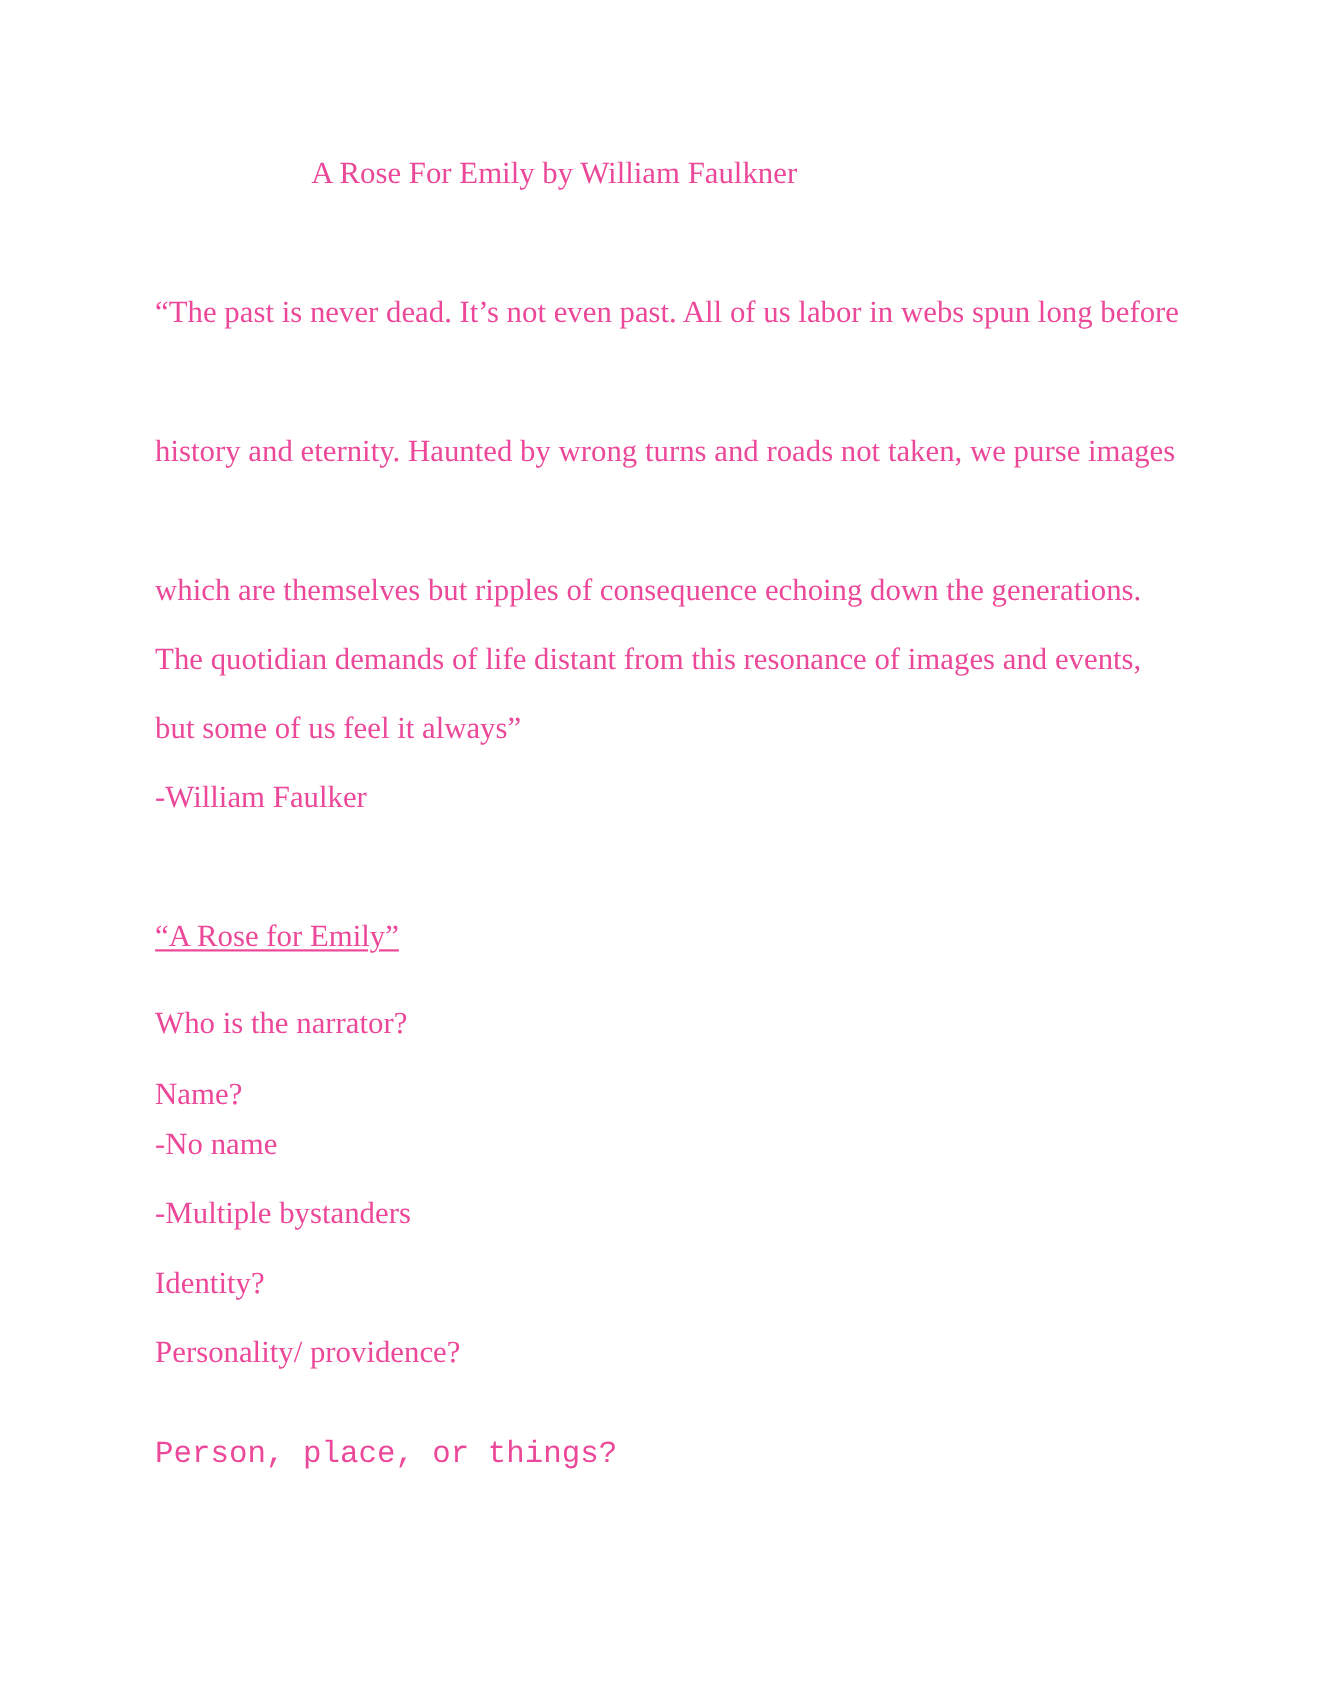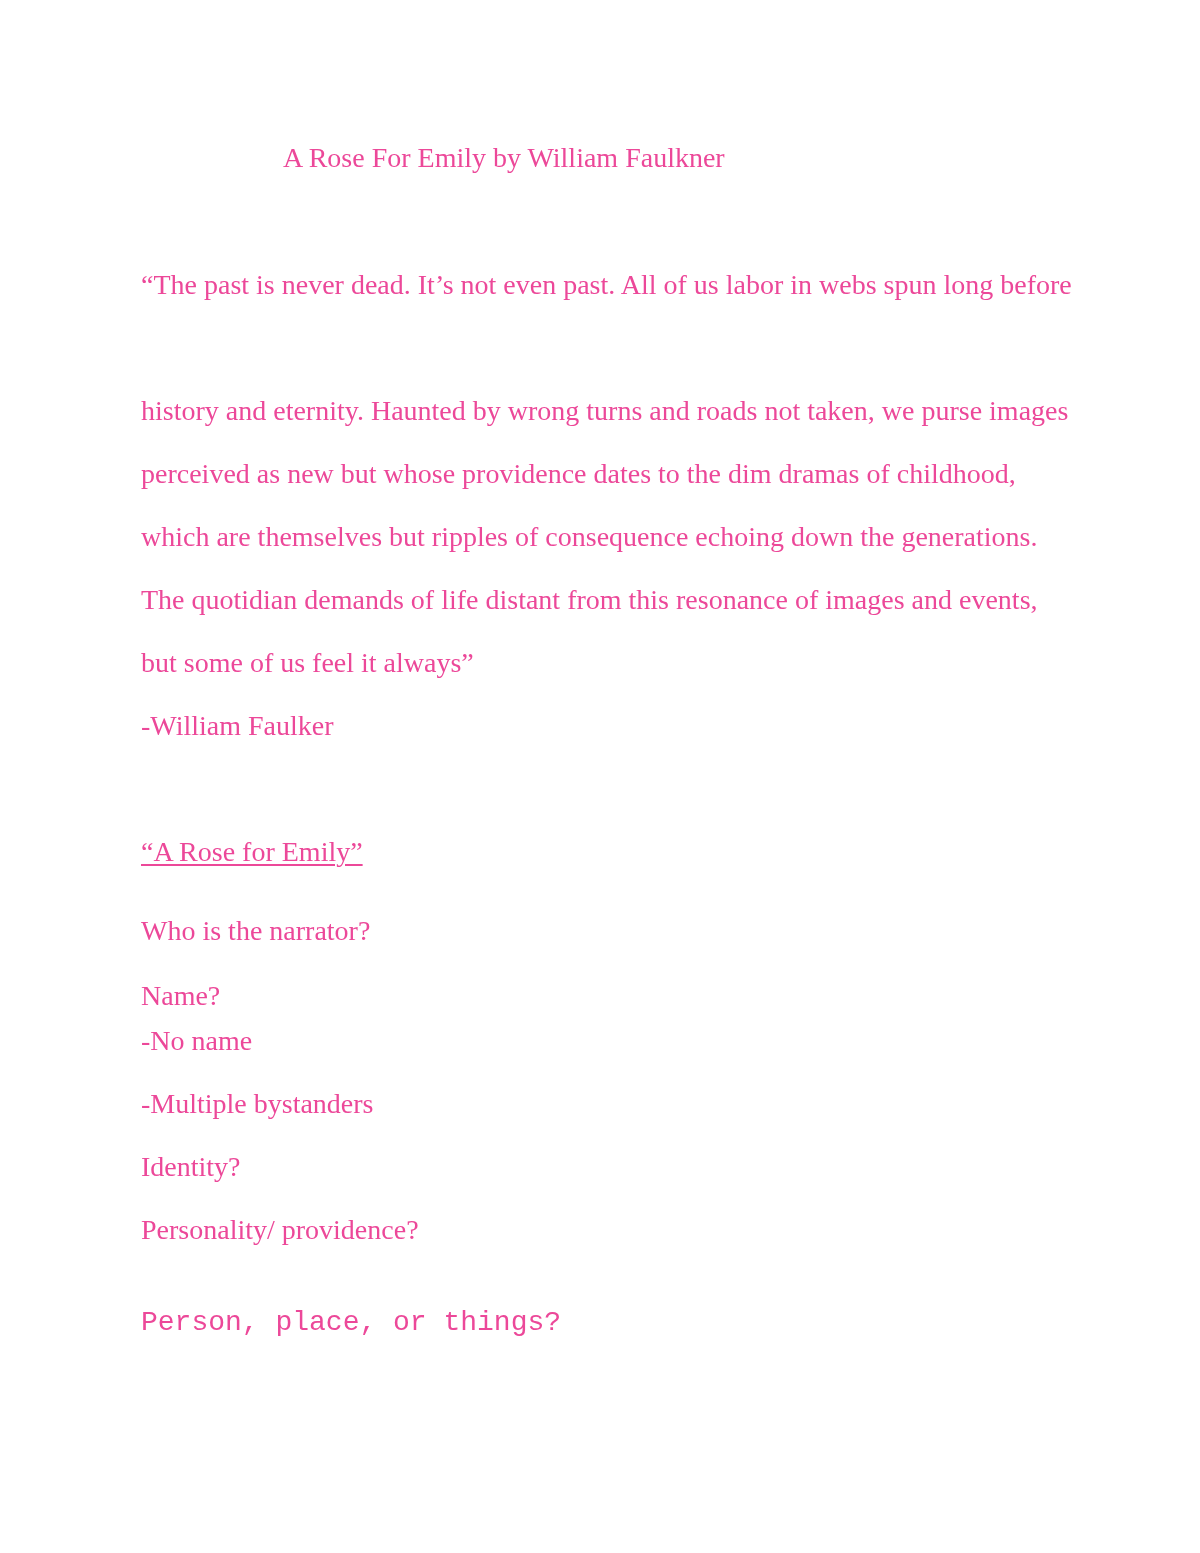--- a/index.html
+++ b/index.html
@@ -18,21 +18,20 @@
     .underline { text-decoration: underline; text-underline-offset: 3px; text-decoration-thickness: 1.5px; }
   </style>
 </head>
 <body>
 
 <div class="page">
   <div class="line title" style="top:143px;">A Rose For Emily by William Faulkner</div>
 
   <div class="line" style="top:270px;font-family:Liberation Serif, serif;">“The past is never dead. It’s not even past. All of us labor in webs spun long before</div>
   <div class="line" style="top:372px;margin-top:24px;">history and eternity. Haunted by wrong turns and roads not taken, we purse images</div>
-  <div class="line" style="top:459px;">perceived as new but whose providence dates to the dim dramas of childhood,</div>
   <div class="line" style="top:522px;">which are themselves but ripples of consequence echoing down the generations.</div>
   <div class="line" style="top:585px;">The quotidian demands of life distant from this resonance of images and events,</div>
   <div class="line" style="top:648px;">but some of us feel it always”</div>
   <div class="line" style="top:711px;">-William Faulker</div>
 
   <div class="line underline" style="top:837px;">“A Rose for Emily”</div>
 
   <div class="line" style="top:900px;margin-top:16px;">Who is the narrator?</div>
   <div class="line" style="top:981px;">Name?</div>
   <div class="line" style="top:1026px;">-No name</div>

